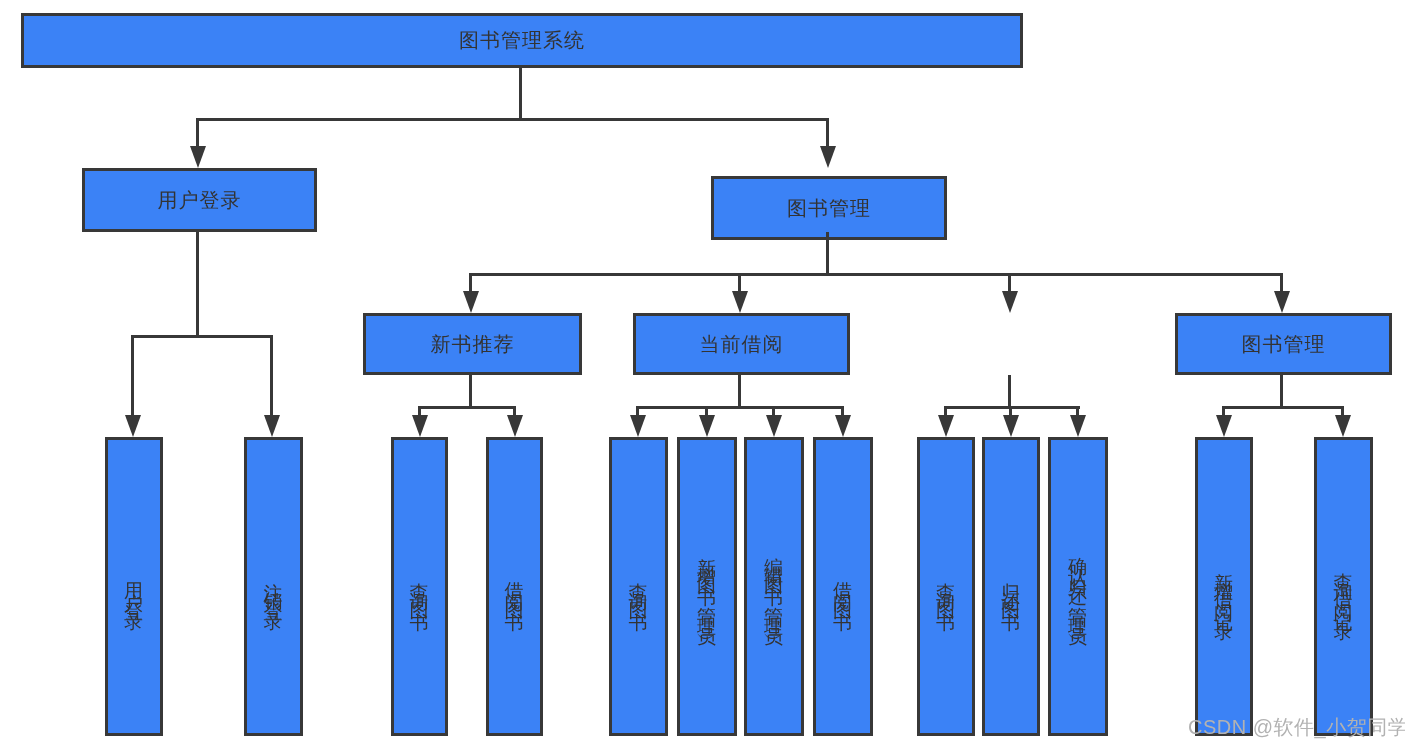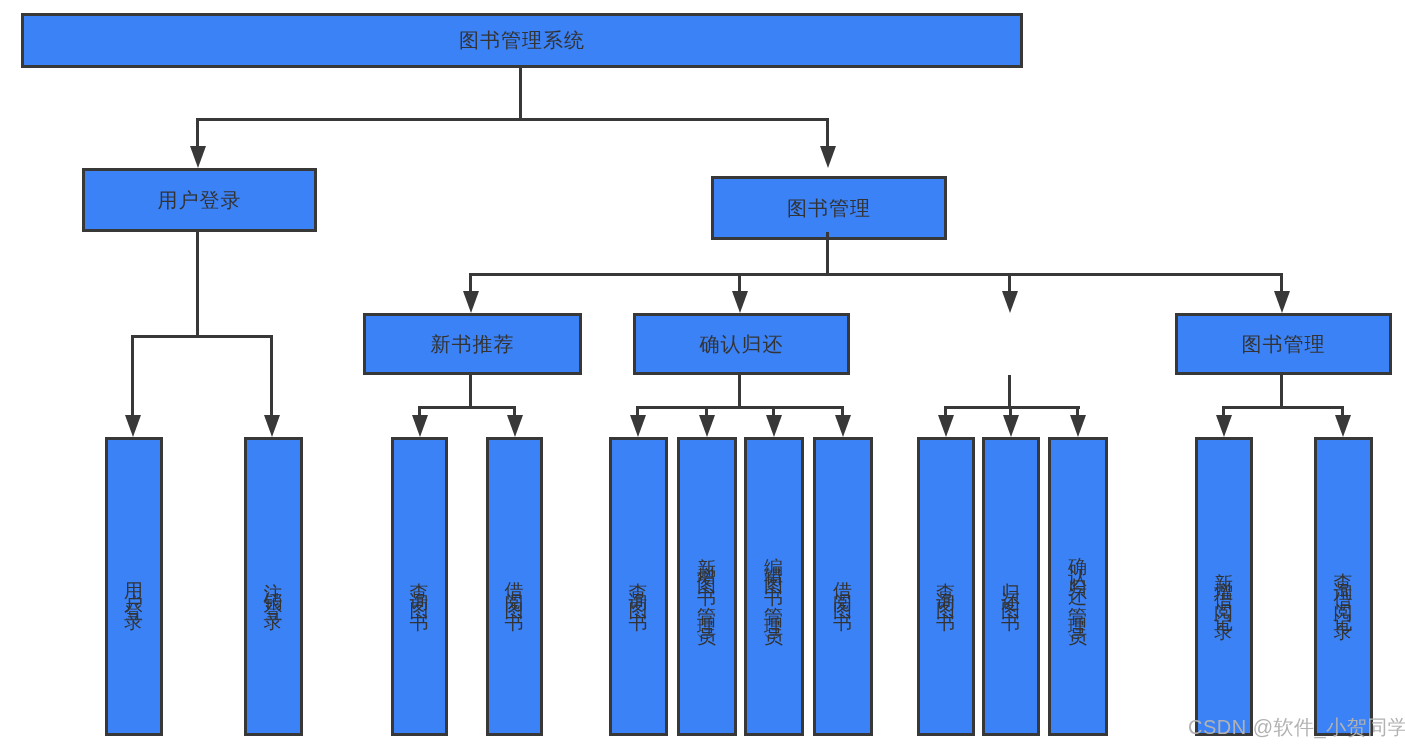--- a/index.html
+++ b/index.html
@@ -71,21 +71,21 @@
   <div class="vl" style="left:469px;top:273px;height:26px;"></div>
   <div class="ar" style="left:463px;top:291px;"></div>
   <div class="vl" style="left:738px;top:273px;height:26px;"></div>
   <div class="ar" style="left:732px;top:291px;"></div>
   <div class="vl" style="left:1008px;top:273px;height:26px;"></div>
   <div class="ar" style="left:1002px;top:291px;"></div>
   <div class="vl" style="left:1280px;top:273px;height:26px;"></div>
   <div class="ar" style="left:1274px;top:291px;"></div>
 
   <div class="box" style="left:363px;top:313px;width:219px;height:62px;">新书推荐</div>
-  <div class="box" style="left:633px;top:313px;width:217px;height:62px;">确认归还</div>
+  <div class="box" style="left:633px;top:313px;width:217px;height:62px;">当前借阅</div>
   <div class="box" style="left:1175px;top:313px;width:217px;height:62px;">图书管理</div>
 
   <div class="vl" style="left:469px;top:375px;height:34px;"></div>
   <div class="hl" style="left:418px;top:406px;width:98px;"></div>
   <div class="vl" style="left:418px;top:406px;height:14px;"></div>
   <div class="ar" style="left:412px;top:415px;"></div>
   <div class="vl" style="left:513px;top:406px;height:14px;"></div>
   <div class="ar" style="left:507px;top:415px;"></div>
 
   <div class="vl" style="left:738px;top:375px;height:34px;"></div>

